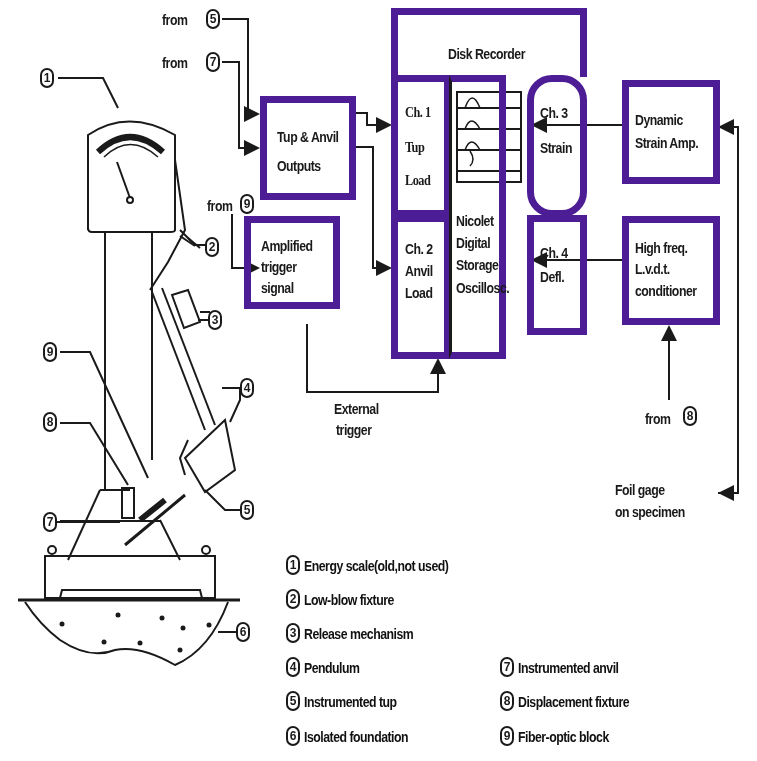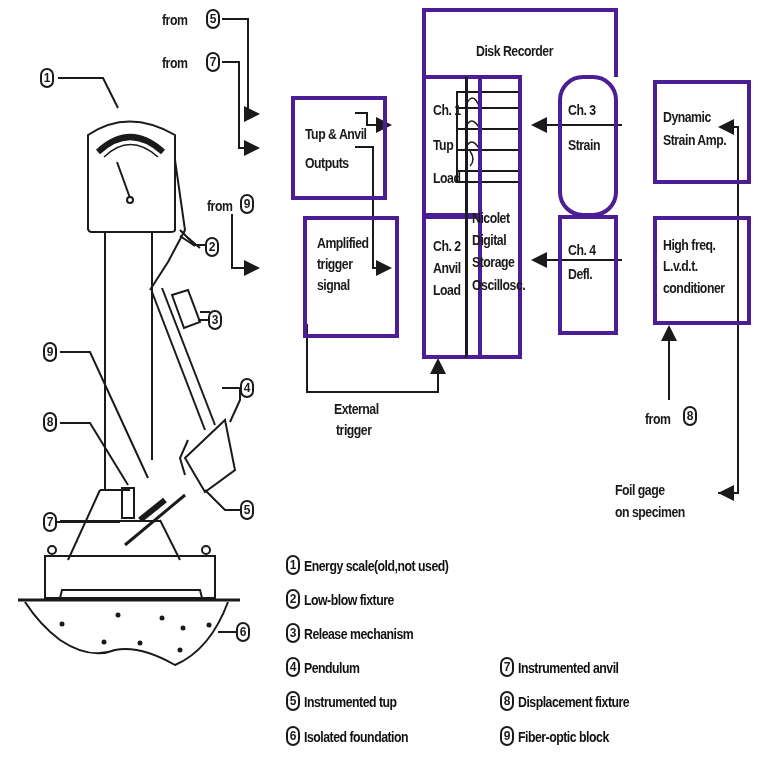--- a/index.html
+++ b/index.html
@@ -1,21 +1,21 @@
 <!DOCTYPE html>
 <html><head>
 <meta charset="utf-8">
 <style>
   html, body { margin: 0; padding: 0; background: #ffffff; }
   body { width: 757px; height: 761px; position: relative; overflow: hidden;
          font-family: "Liberation Sans Narrow", "Liberation Sans", sans-serif; color: #111; }
   svg.canvas { position: absolute; left: 0; top: 0; }
   .t { position: absolute; font-size: 15px; line-height: 17px; letter-spacing: -0.6px;
        font-weight: bold; transform: scaleX(0.82); transform-origin: left top; white-space: nowrap; color: #1a1a1a; }
-  .box { position: absolute; border: 4px solid #4c1d95; box-sizing: border-box; margin-left: 31px; }
+  .box { position: absolute; border: 7px solid #4c1d95; box-sizing: border-box; }
   .num { position: absolute; width: 14px; height: 20px; border: 2px solid #1a1a1a; border-radius: 8px;
          box-sizing: border-box; font-size: 12px; line-height: 16px; text-align: center; font-weight: bold;
          font-family: "Liberation Sans", sans-serif; color: #1a1a1a; background: #fff; }
   .legend-row { position: absolute; display: flex; align-items: center; gap: 4px; }
   .legend-row .num { position: static; }
   .legend-row .lbl { font-size: 15px; font-weight: bold; letter-spacing: -0.6px;
                      transform: scaleX(0.82); transform-origin: left center; white-space: nowrap; }
 </style>
 </head>
 <body>
@@ -135,40 +135,40 @@
       <path d="M470,151 Q476,160 470,166" stroke-width="1.5"></path>
     </g>
   </g>
 </svg>
 
 <div class="box" style="left:260px;top:96px;width:96px;height:104px;">
   <span class="t" style="left:10px;top:25px;">Tup &amp; Anvil</span>
   <span class="t" style="left:10px;top:54px;">Outputs</span>
 </div>
 
-<div class="box" style="left:272px;top:216px;width:96px;height:122px;">
+<div class="box" style="left:244px;top:216px;width:96px;height:93px;">
   <span class="t" style="left:10px;top:14px;">Amplified</span>
   <span class="t" style="left:10px;top:35px;">trigger</span>
   <span class="t" style="left:10px;top:56px;">signal</span>
 </div>
 
 <div class="box" style="left:391px;top:8px;width:196px;height:69px;border-bottom:none;">
   <span class="t" style="left:50px;top:30px;">Disk Recorder</span>
 </div>
-<div class="box" style="left:391px;top:75px;width:60px;height:142px;">
+<div class="box" style="left:391px;top:75px;width:60px;height:142px;font-family:Liberation Serif, serif;">
   <span class="t" style="left:7px;top:22px;">Ch. 1</span>
   <span class="t" style="left:7px;top:57px;">Tup</span>
   <span class="t" style="left:7px;top:90px;">Load</span>
 </div>
 <div class="box" style="left:391px;top:215px;width:60px;height:144px;">
   <span class="t" style="left:7px;top:18px;">Ch. 2</span>
   <span class="t" style="left:7px;top:40px;">Anvil</span>
   <span class="t" style="left:7px;top:62px;">Load</span>
 </div>
-<div class="box" style="left:434px;top:75px;width:57px;height:284px;border-left:3px solid #1a1a1a;">
+<div class="box" style="left:449px;top:75px;width:57px;height:284px;border-left:3px solid #1a1a1a;">
   <span class="t" style="left:4px;top:130px;">Nicolet</span>
   <span class="t" style="left:4px;top:152px;">Digital</span>
   <span class="t" style="left:4px;top:174px;">Storage</span>
   <span class="t" style="left:4px;top:197px;">Oscillosc.</span>
 </div>
 <div class="box" style="left:527px;top:75px;width:60px;height:142px;border-radius:25px;">
   <span class="t" style="left:6px;top:22px;">Ch. 3</span>
   <span class="t" style="left:6px;top:57px;">Strain</span>
 </div>
 <div class="box" style="left:527px;top:215px;width:60px;height:120px;">

